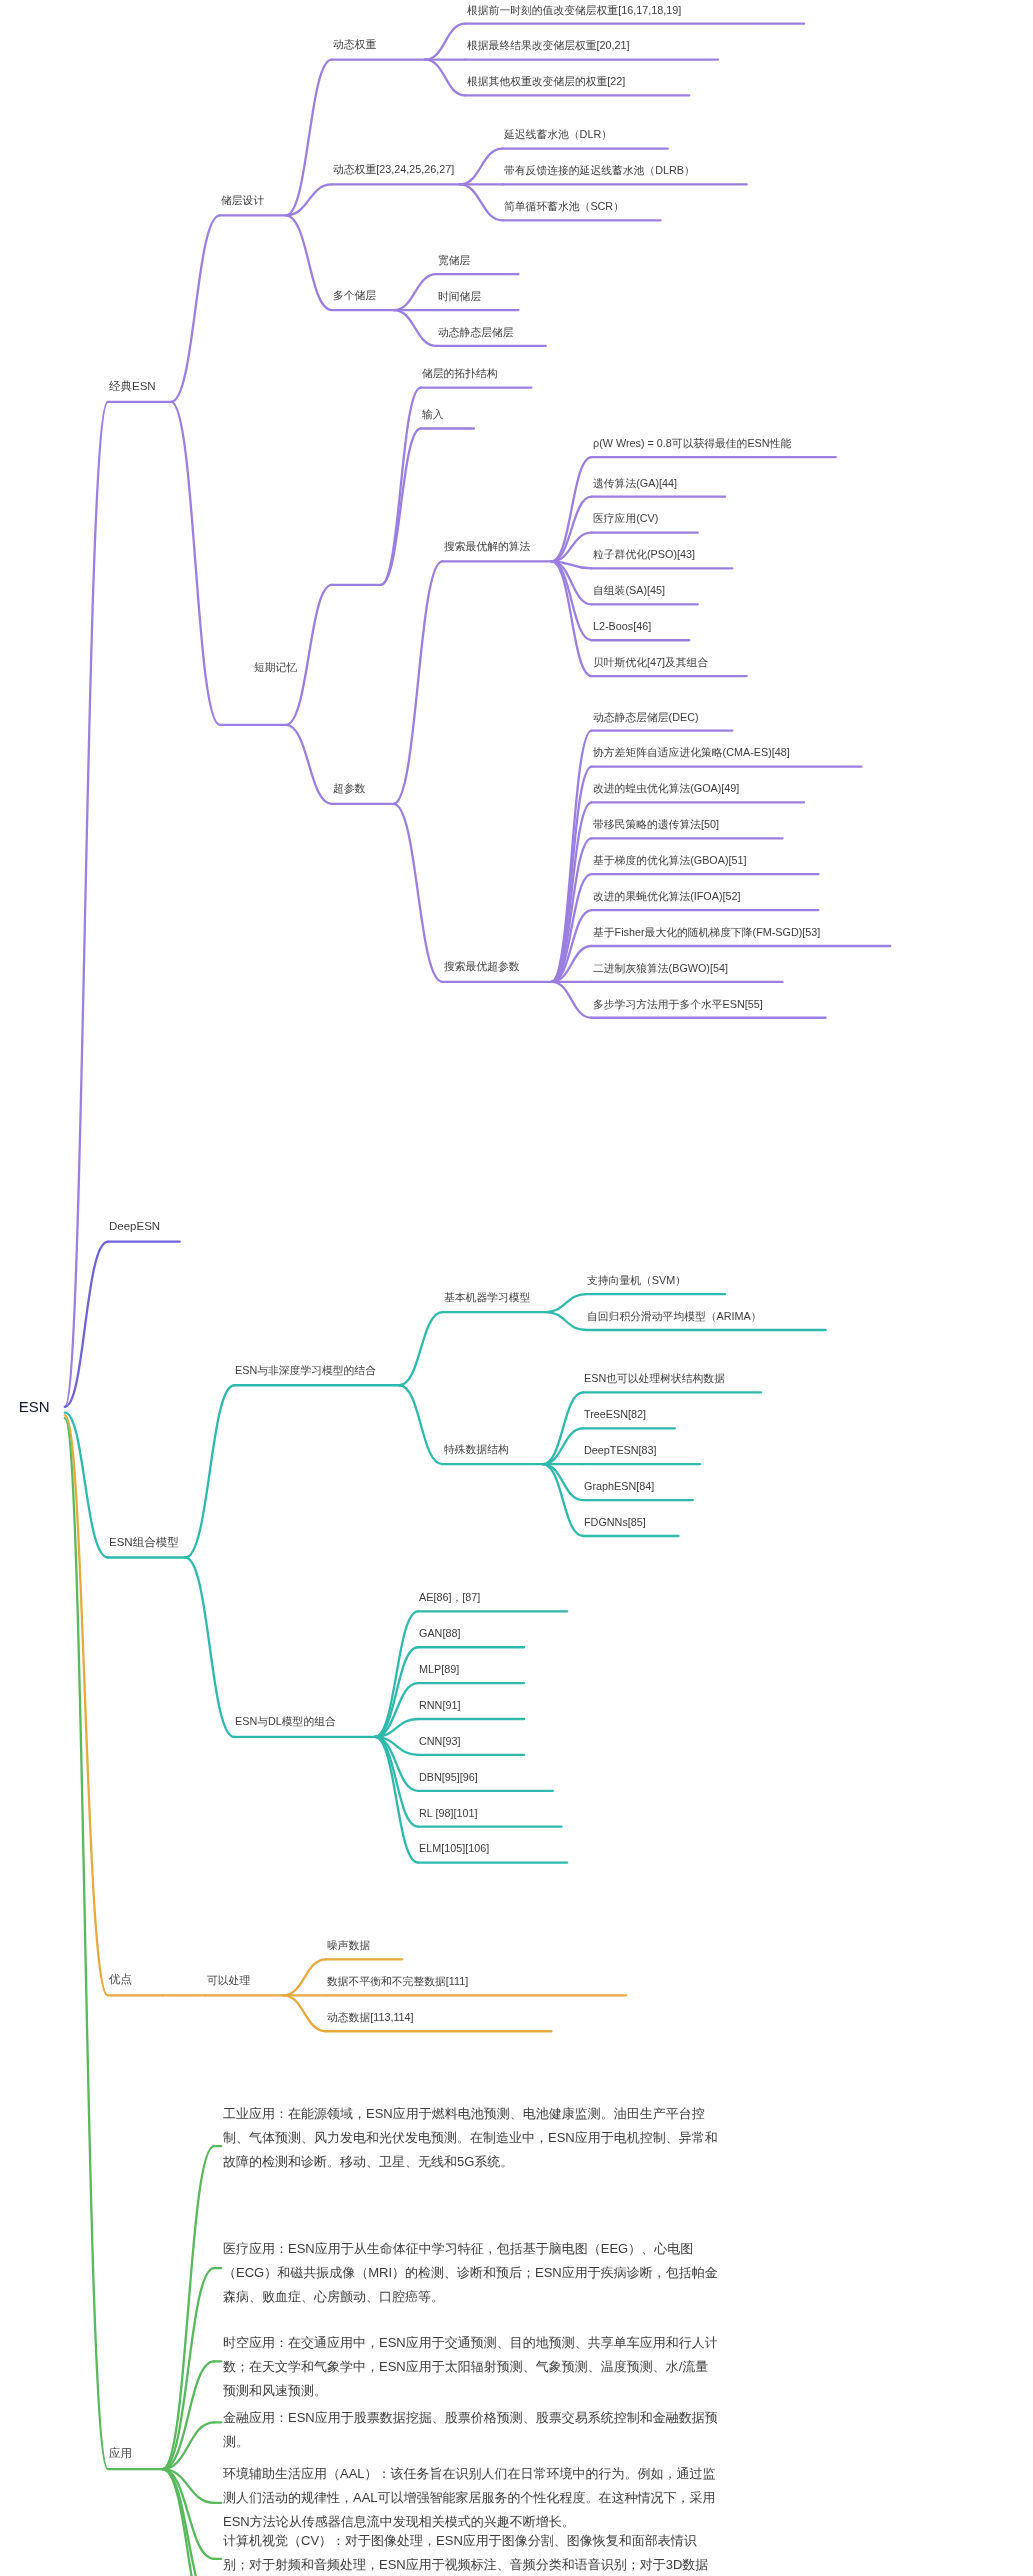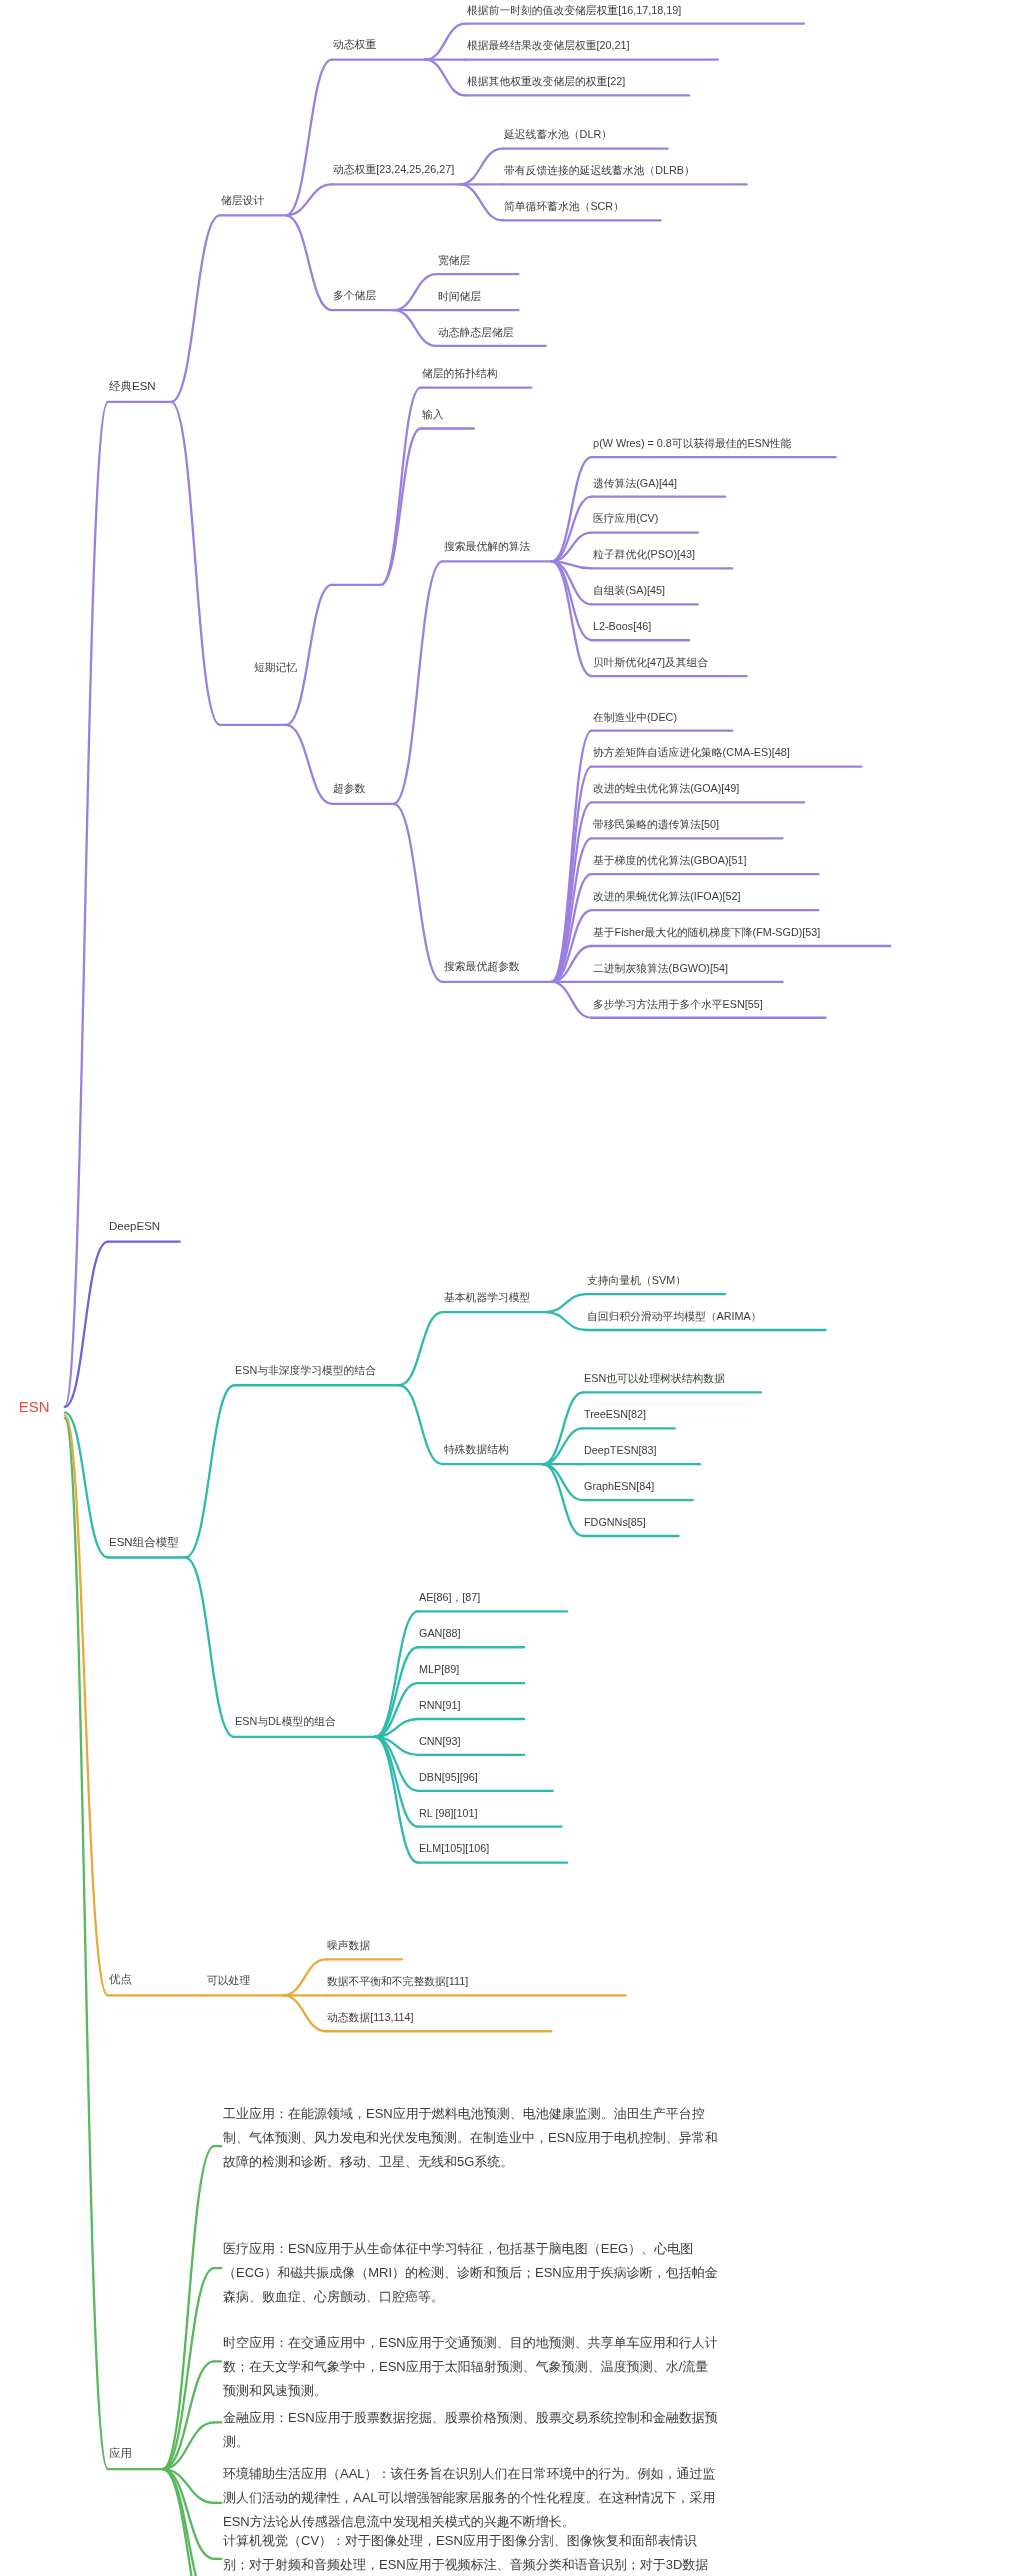--- a/index.html
+++ b/index.html
@@ -1,20 +1,20 @@
 <!DOCTYPE html>
 <html style="font-size:11.5px"><head>
 <meta charset="utf-8">
 <style>
   html,body{margin:0;padding:0;background:#fff;}
   body{font-family:"Liberation Sans","DejaVu Sans",sans-serif;color:#3a3a3a;}
   #stage{position:relative;width:1034px;height:2576px;background:#fff;overflow:hidden;}
   svg#wires{position:absolute;left:0;top:0;width:1034px;height:2576px;pointer-events:none;}
   .node{position:absolute;white-space:nowrap;font-size:10.8px;line-height:1.25;color:#3c3c3c;}
-  .node.root{font-size:15px;color:#ef4444;}
+  .node.root{font-size:15px;color:#0f172a;}
   .node.lvl1{font-size:11.5px;}
   .para{position:absolute;font-size:13px;line-height:1.85;color:#3c3c3c;white-space:normal;}
 </style>
 </head>
 <body>
 
 <div id="stage">
   <svg id="wires" viewBox="0 0 1440 3589" xmlns="http://www.w3.org/2000/svg">
     <g fill="none" stroke-width="3.2" stroke-linecap="round">
 
@@ -217,21 +217,21 @@
   <div class="node" style="left:444px;top:540px;">搜索最优解的算法</div>
   <div class="node" style="left:593px;top:437px;">ρ(W Wres) = 0.8可以获得最佳的ESN性能</div>
   <div class="node" style="left:593px;top:477px;">遗传算法(GA)[44]</div>
   <div class="node" style="left:593px;top:512px;">医疗应用(CV)</div>
   <div class="node" style="left:593px;top:548px;">粒子群优化(PSO)[43]</div>
   <div class="node" style="left:593px;top:584px;">自组装(SA)[45]</div>
   <div class="node" style="left:593px;top:620px;">L2-Boos[46]</div>
   <div class="node" style="left:593px;top:656px;">贝叶斯优化[47]及其组合</div>
 
   <div class="node" style="left:444px;top:960px;">搜索最优超参数</div>
-  <div class="node" style="left:593px;top:711px;">在制造业中(DEC)</div>
+  <div class="node" style="left:593px;top:711px;">动态静态层储层(DEC)</div>
   <div class="node" style="left:593px;top:746px;">协方差矩阵自适应进化策略(CMA-ES)[48]</div>
   <div class="node" style="left:593px;top:782px;">改进的蝗虫优化算法(GOA)[49]</div>
   <div class="node" style="left:593px;top:818px;">带移民策略的遗传算法[50]</div>
   <div class="node" style="left:593px;top:854px;">基于梯度的优化算法(GBOA)[51]</div>
   <div class="node" style="left:593px;top:890px;">改进的果蝇优化算法(IFOA)[52]</div>
   <div class="node" style="left:593px;top:926px;">基于Fisher最大化的随机梯度下降(FM-SGD)[53]</div>
   <div class="node" style="left:593px;top:962px;">二进制灰狼算法(BGWO)[54]</div>
   <div class="node" style="left:593px;top:998px;">多步学习方法用于多个水平ESN[55]</div>
 
   <div class="node" style="left:235px;top:1364px;">ESN与非深度学习模型的结合</div>

